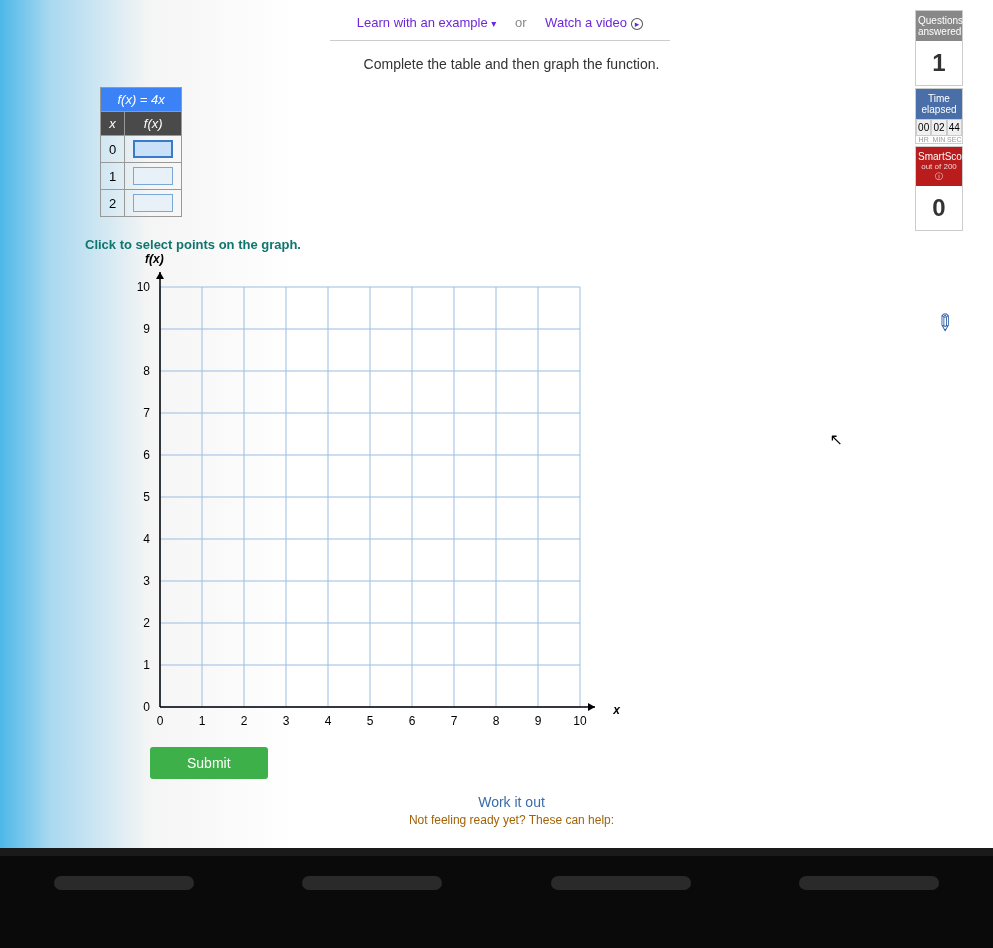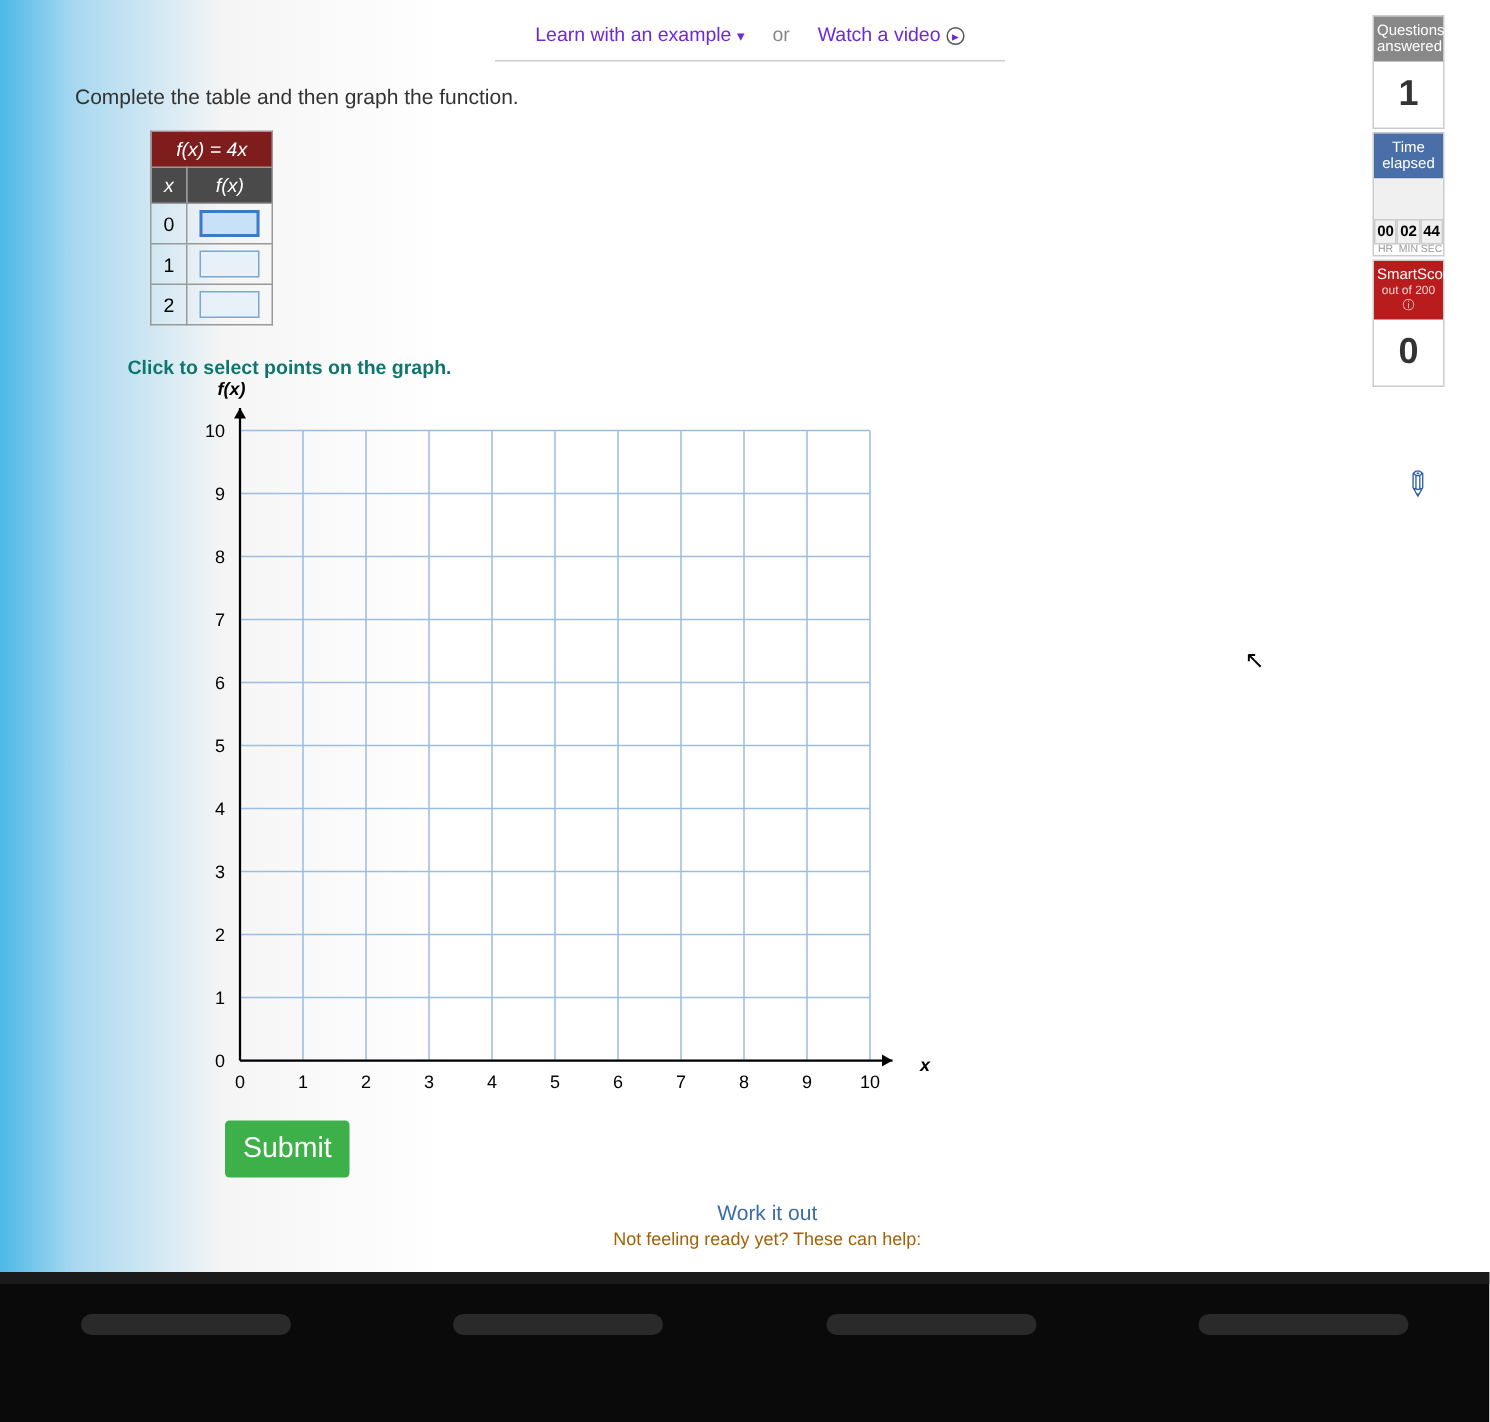--- a/index.html
+++ b/index.html
@@ -29,34 +29,35 @@
     color: #6d28d9;
     text-decoration: none;
   }
   .top-links .sep { margin: 0 15px; color: #888; }
   .chevron { font-size: 10px; }
   .circled { border: 1px solid #555; border-radius: 50%; padding: 0 3px; font-size: 9px; }
   .instruction {
     font-size: 14px;
     color: #333;
     margin-bottom: 15px;
+    text-align: center;
   }
   .func-table {
     border-collapse: collapse;
     margin-left: 50px;
     margin-bottom: 20px;
   }
   .func-table td, .func-table th {
     border: 1px solid #999;
     text-align: center;
     padding: 4px 8px;
     font-size: 13px;
   }
   .func-header {
-    background: #7f1d1d;
+    background: #3b82f6;
     color: #fff;
     font-style: italic;
     padding: 6px 10px;
   }
   .func-subheader {
     background: #4a4a4a;
     color: #fff;
     font-style: italic;
   }
   .func-table input {
@@ -98,22 +99,22 @@
     font-style: italic;
     font-weight: bold;
   }
   .graph-svg {
     cursor: crosshair;
   }
   .submit-btn {
     background: #3eb049;
     color: #fff;
     border: none;
-    padding: 8px 12px;
-    font-size: 19px;
+    padding: 8px 37px;
+    font-size: 14px;
     border-radius: 3px;
     margin-left: 100px;
     margin-top: 10px;
     cursor: pointer;
   }
   .work-it-out {
     text-align: center;
     color: #3a6ca8;
     font-size: 14px;
     margin-top: 15px;
@@ -155,22 +156,21 @@
   }
   .timer-row {
     display: flex;
     font-size: 10px;
     background: #f0f0f0;
   }
   .timer-cell {
     flex: 1;
     border: 1px solid #ccc;
     padding: 2px 0;
-    font-weight: bold;
-    margin-top: 27px;
+    font-weight: normal;
   }
   .timer-labels {
     display: flex;
     font-size: 7px;
     color: #999;
   }
   .timer-labels span { flex: 1; }
   .side-sublabel { font-size: 8px; color: #fff; opacity: 0.8; }
   .pencil-icon {
     position: absolute;

